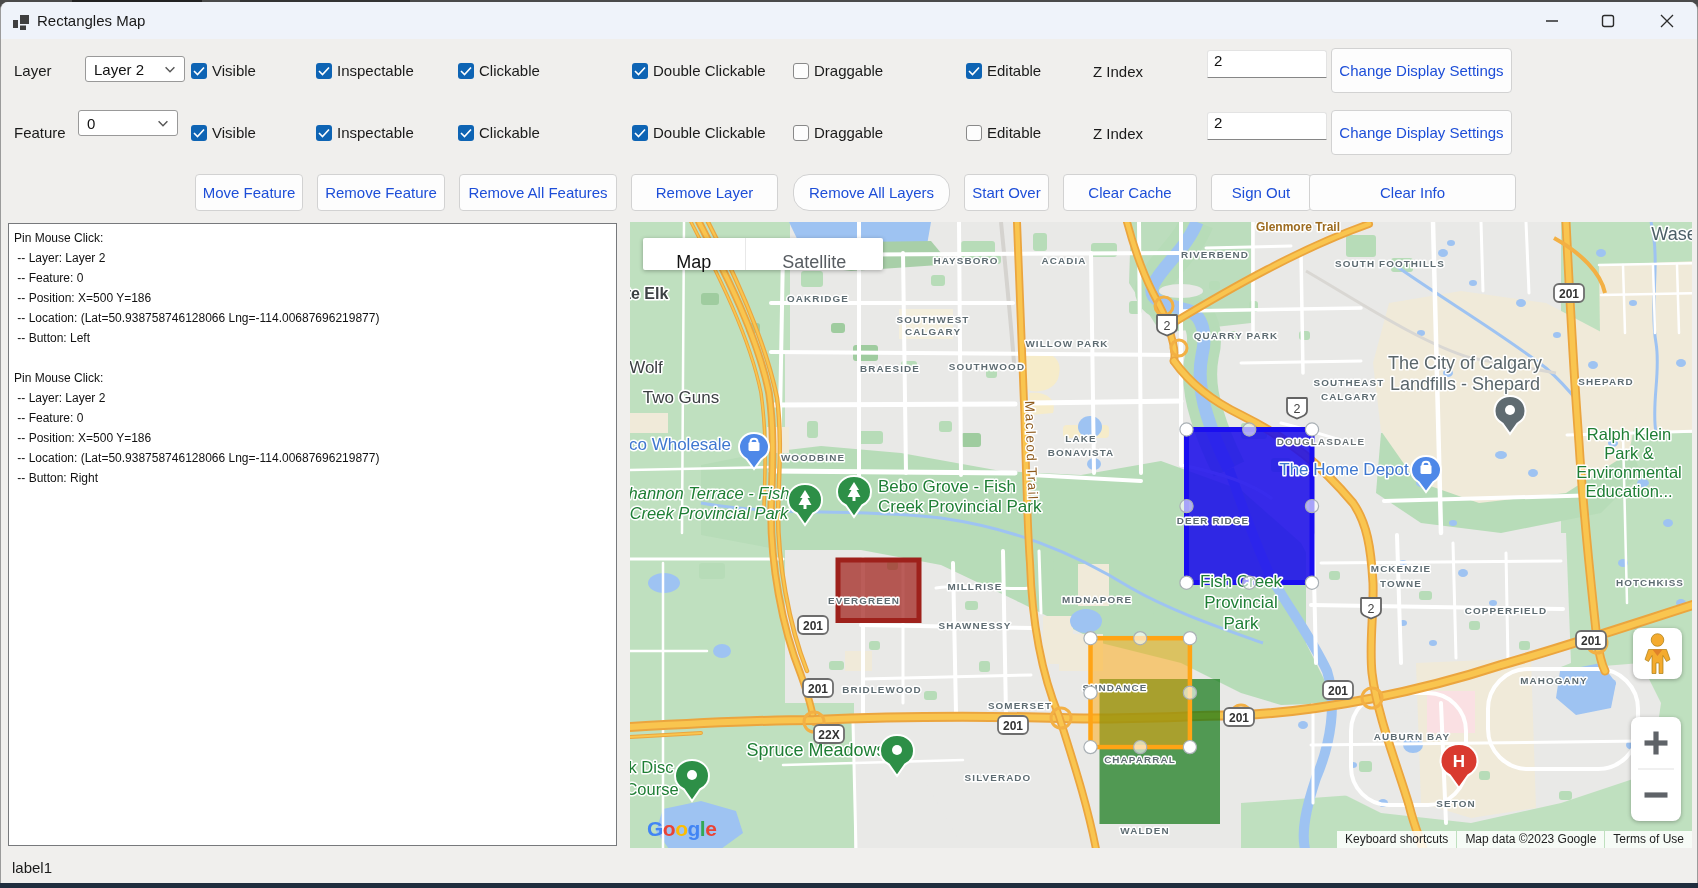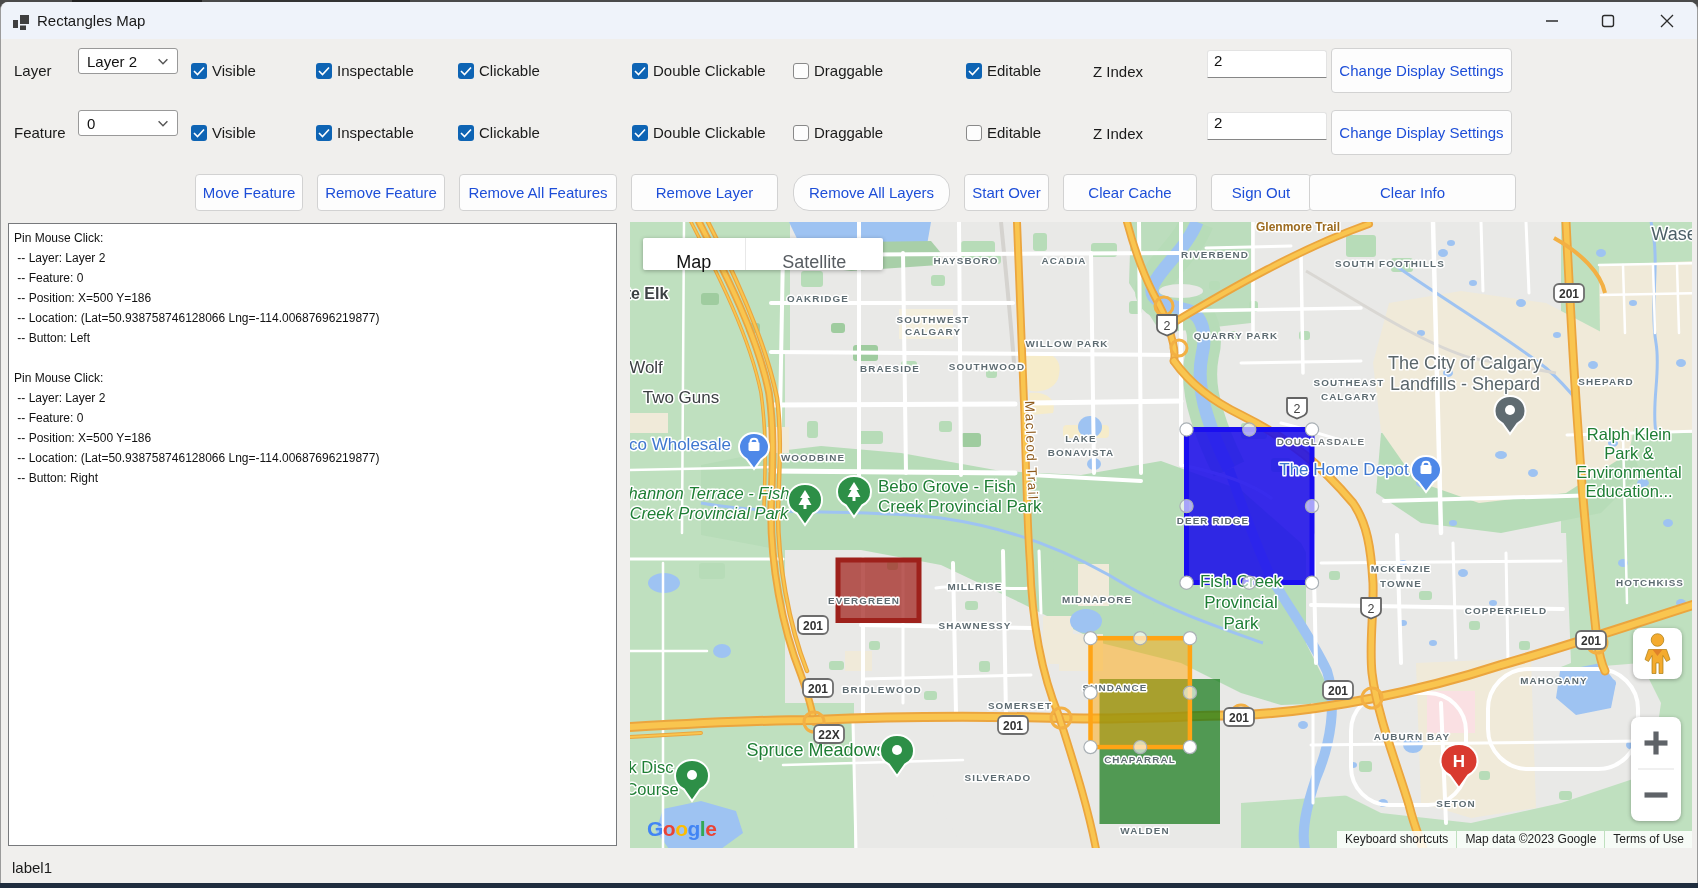--- a/index.html
+++ b/index.html
@@ -54,21 +54,21 @@
         </svg></div>
     <div class="wbtn" id="maxb"><svg width="46" height="37">
           <rect x="17.5" y="13.5" width="11" height="11" rx="2" fill="none" stroke="#2b2b2b" stroke-width="1.4"></rect>
         </svg></div>
     <div class="wbtn" id="closeb"><svg width="46" height="37">
           <path d="M18 13 L30 25 M30 13 L18 25" stroke="#2b2b2b" stroke-width="1.3"></path>
         </svg></div>
   </div>
 
   <div class="lbl" style="left:13px;top:60px;">Layer</div>
-  <div class="sel" style="top:46px;">Layer 2<svg class="chev" viewBox="0 0 10 10">
+  <div class="sel" style="top:54px;margin-left:7px;">Layer 2<svg class="chev" viewBox="0 0 10 10">
         <path d="M1 3 L5 7 L9 3" fill="none" stroke="#555" stroke-width="1.3"></path>
       </svg></div>
   <div class="cb on" style="left:190px;top:61px;">
       <svg width="12" height="10" viewBox="0 0 12 10">
         <path d="M1 5 L4.5 8.5 L11 1.5" fill="none" stroke="#fff" stroke-width="1.6"></path>
       </svg>
     </div>
     <div class="cblab" style="left:211px;top:60px;">Visible</div>
   <div class="cb on" style="left:315px;top:61px;">
       <svg width="12" height="10" viewBox="0 0 12 10">

